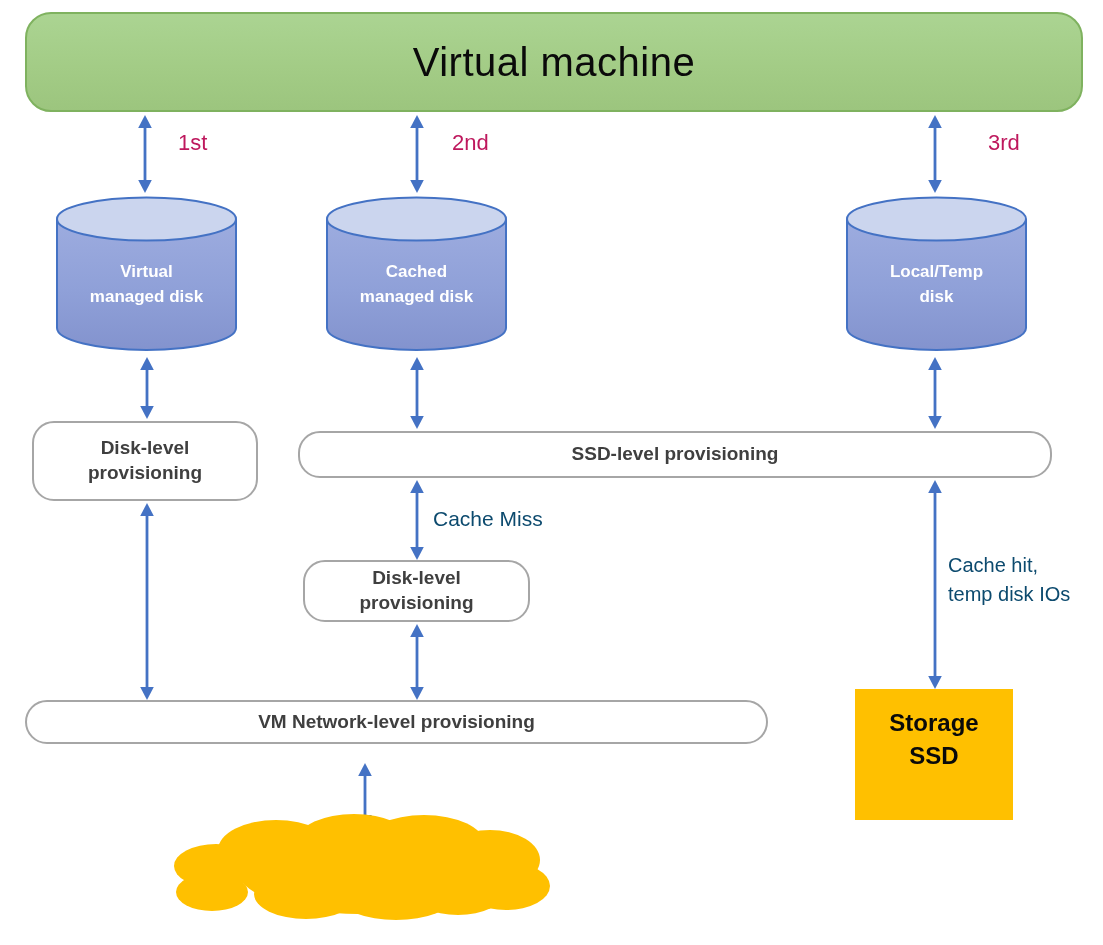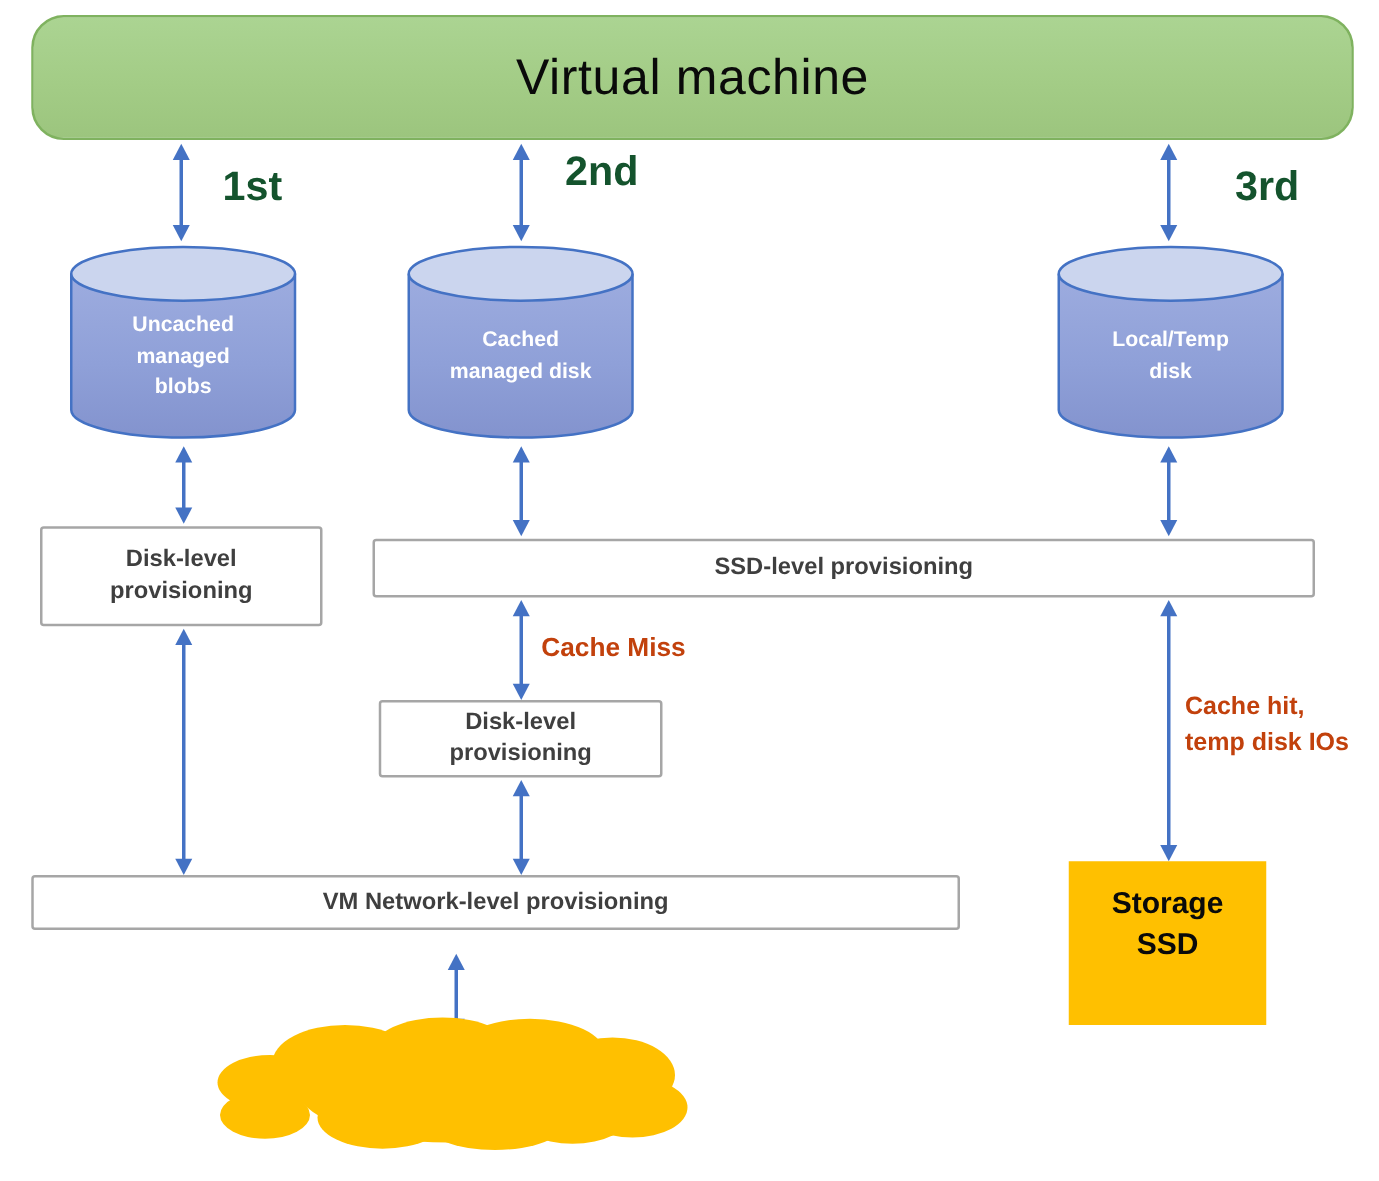--- a/index.html
+++ b/index.html
@@ -11,40 +11,40 @@
   .vm-box{
     position:absolute;left:25px;top:12px;width:1058px;height:100px;
     border:2.5px solid #7FB25F;border-radius:26px;
     background:linear-gradient(180deg,#ABD492 0%,#A3CC86 55%,#9CC57E 100%);
     display:flex;align-items:center;justify-content:center;
     box-sizing:border-box;
   }
   .vm-box .vm-label{font-size:40px;color:#0a0a0a;letter-spacing:0.5px;}
 
   
-  .ordinal{position:absolute;font-size:33px;color:#14532d;font-weight:bold;}
+  .ordinal{position:absolute;font-size:22px;color:#be185d;}
 
   
   .cylinder{position:absolute;width:183px;height:158px;}
   .cylinder svg{position:absolute;left:0;top:0;}
   .cyl-label{
     position:absolute;left:31px;top:40px;width:121px;height:100px;
     display:flex;align-items:center;justify-content:center;text-align:center;
     color:#ffffff;font-weight:bold;font-size:17px;line-height:1.45;
   }
 
   
   .gbox{
-    position:absolute;background:#ffffff;border:2px solid #A6A6A6;border-radius:3px;
+    position:absolute;background:#ffffff;border:2px solid #A6A6A6;border-radius:22px;
     display:flex;align-items:center;justify-content:center;text-align:center;
     color:#3F3F3F;font-weight:bold;font-size:19px;line-height:1.3;box-sizing:border-box;
   }
 
   
-  .annot{position:absolute;color:#c2410c;font-weight:bold;font-size:20px;}
+  .annot{position:absolute;color:#0c4a6e;font-weight:normal;font-size:20px;}
   .pre{white-space:pre-line;}
 
   
   .server-ssd{
     position:absolute;left:855px;top:689px;width:158px;height:131px;
     background:#FFC000;display:flex;justify-content:center;align-items:flex-start;
     padding-top:17px;box-sizing:border-box;text-align:center;
     color:#0a0a0a;font-weight:bold;font-size:24px;line-height:33px;
   }
 
@@ -88,29 +88,29 @@
         <polygon points="12,1 5.2,14 18.8,14" fill="#4472C4"></polygon>
         <polygon points="12,79 5.2,66 18.8,66" fill="#4472C4"></polygon>
       </svg></div>
   <div class="v-arrow" style="left:923px;top:114px;height:80px"><svg width="24" height="80" viewBox="0 0 24 80">
         <line x1="12" y1="11" x2="12" y2="69" stroke="#4472C4" stroke-width="2.8"></line>
         <polygon points="12,1 5.2,14 18.8,14" fill="#4472C4"></polygon>
         <polygon points="12,79 5.2,66 18.8,66" fill="#4472C4"></polygon>
       </svg></div>
 
   <div class="ordinal" style="left:178px;top:130px">1st</div>
-  <div class="ordinal" style="left:452px;top:118px">2nd</div>
+  <div class="ordinal" style="left:452px;top:130px">2nd</div>
   <div class="ordinal" style="left:988px;top:130px">3rd</div>
 
   <div class="cylinder" style="left:55px;top:195px">
     <svg width="183" height="158" viewBox="0 0 183 158">
       <path d="M2,24 L2,133 A89.5,22 0 0 0 181,133 L181,24" fill="url(#cylBody)" stroke="#4472C4" stroke-width="2"></path>
       <ellipse cx="91.5" cy="24" rx="89.5" ry="21.5" fill="#CBD5EE" stroke="#4472C4" stroke-width="2"></ellipse>
     </svg>
-    <div class="cyl-label">Uncached managed blobs</div>
+    <div class="cyl-label">Virtual managed disk</div>
   </div>
 
   <div class="cylinder" style="left:325px;top:195px">
     <svg width="183" height="158" viewBox="0 0 183 158">
       <path d="M2,24 L2,133 A89.5,22 0 0 0 181,133 L181,24" fill="url(#cylBody)" stroke="#4472C4" stroke-width="2"></path>
       <ellipse cx="91.5" cy="24" rx="89.5" ry="21.5" fill="#CBD5EE" stroke="#4472C4" stroke-width="2"></ellipse>
     </svg>
     <div class="cyl-label">Cached managed disk</div>
   </div>
 

